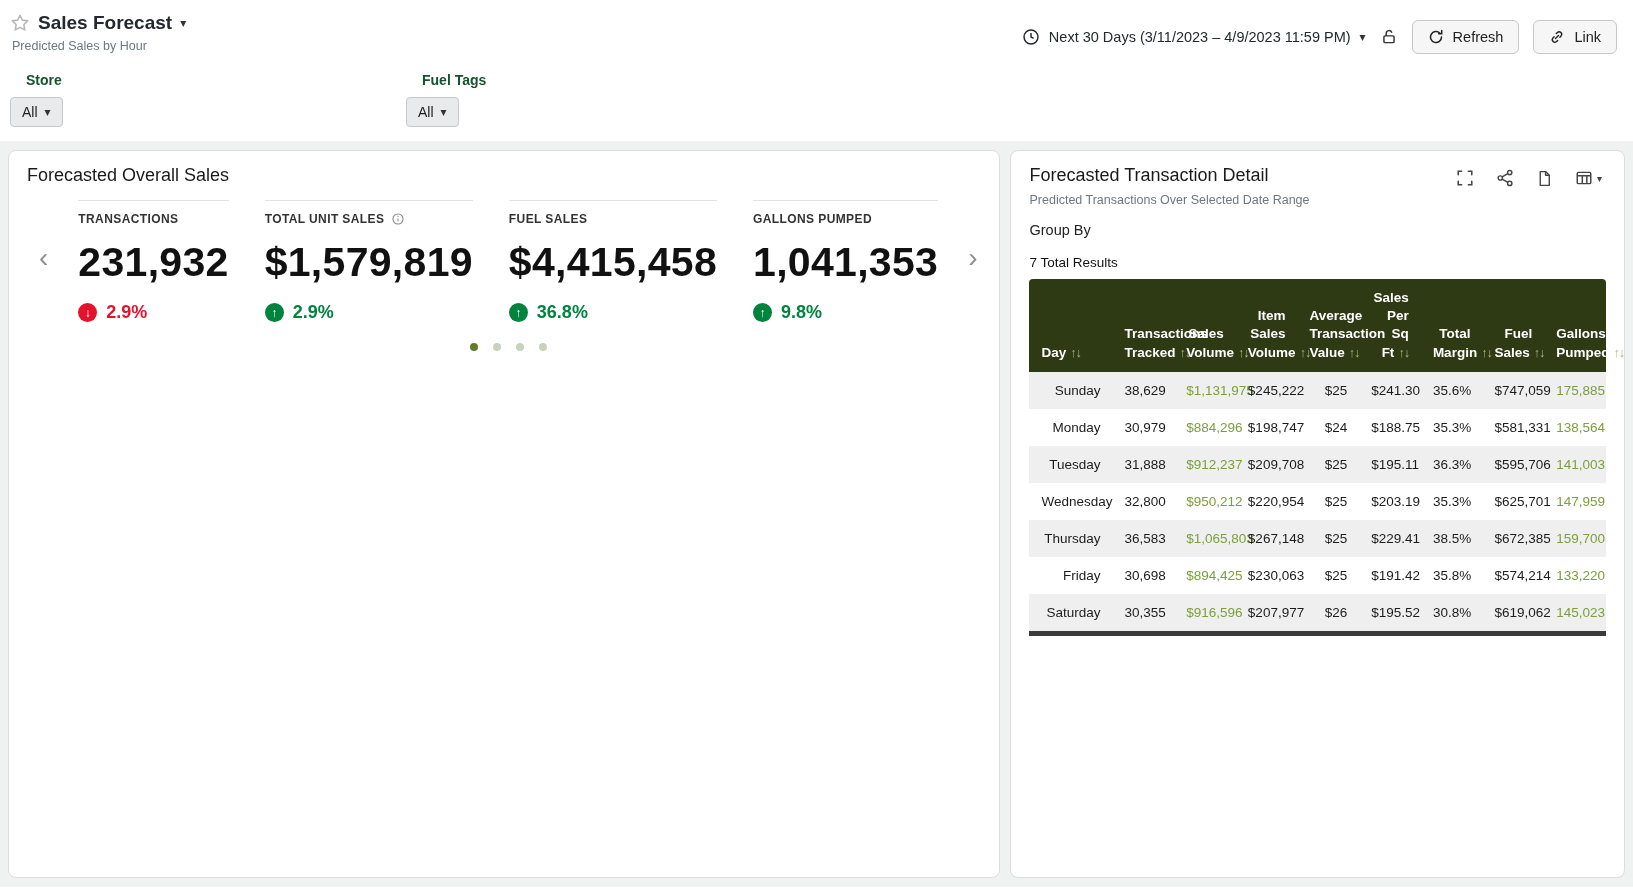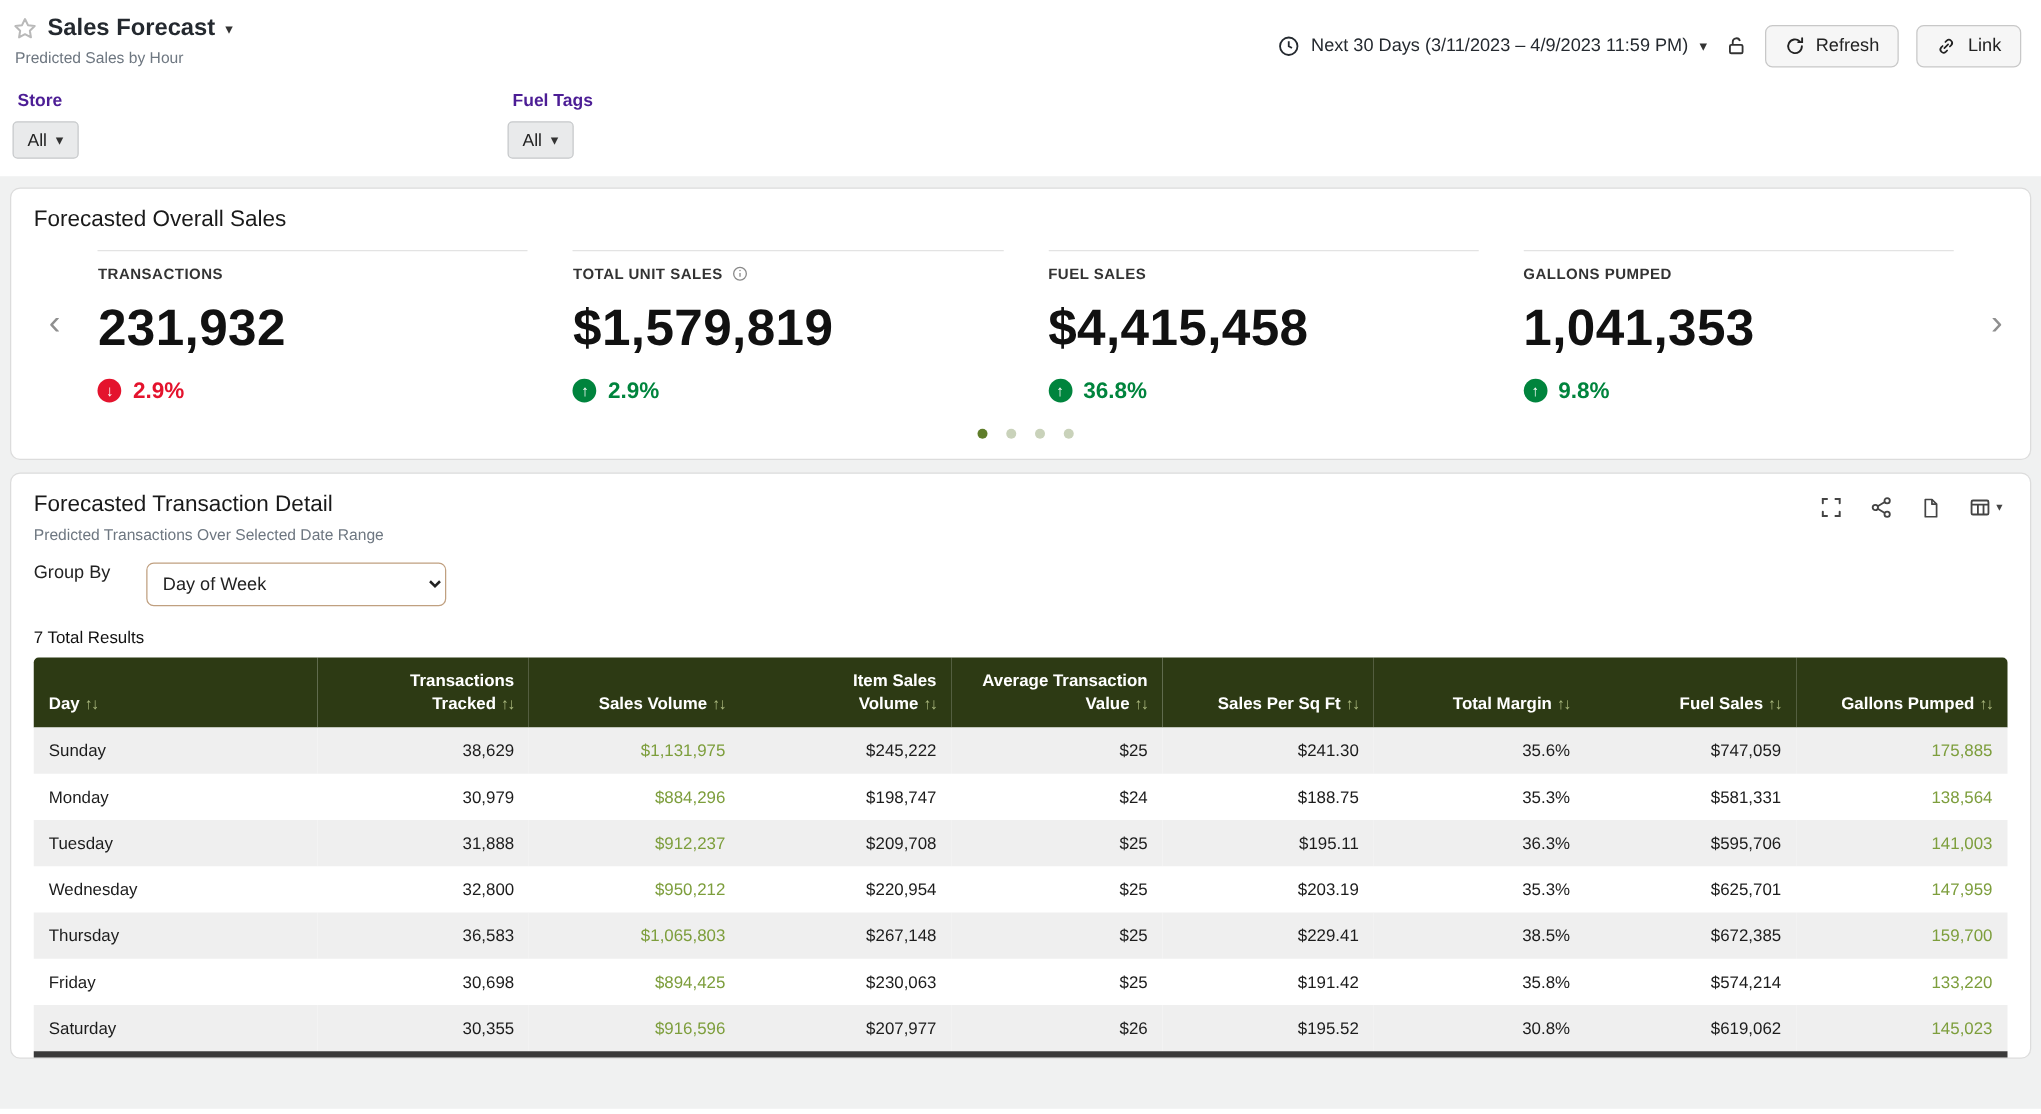--- a/index.html
+++ b/index.html
@@ -16,25 +16,25 @@
   .caret { font-size:12px; color:#333; line-height:1; }
   .subtitle { font-size:12.5px; color:#6e7781; margin:5px 0 0 2px; }
   .topbar-right { display:flex; align-items:center; gap:14px; margin-top:8px;justify-content:flex-end; }
   .date-selector { display:flex; align-items:center; gap:9px; font-size:14.5px; color:#24292f; background:none; border:none; cursor:pointer; }
   .icon-plain { background:none; border:none; cursor:pointer; color:#333; display:flex; }
   .btn { display:flex; align-items:center; gap:9px; background:#f6f6f6; border:1px solid #c8c8c8;
          border-radius:6px; padding:8px 15px; font-size:14.5px; color:#222; cursor:pointer; font-family:inherit; }
   
   .filters { display:flex; padding:10px 0 14px 10px; }
   .filter { min-width:396px; }
-  .filter-label { font-size:14px; font-weight:700; color:#4c1d95; margin:8px 4px 9px; }
+  .filter-label { font-size:14px; font-weight:700; color:#14532d; margin:8px 16px 9px; }
   .dropdown { display:inline-flex; align-items:center; gap:7px; background:#e9eaeb; border:1px solid #c6c8ca;
               border-radius:4px; padding:6px 11px; font-size:14px; color:#222; cursor:pointer; font-family:inherit; }
   
-  .content { background:#f0f1f1; padding:9px 8px; display:flex; flex-direction:column; gap:10px; height:746px; }
+  .content { background:#f0f1f1; padding:9px 8px; display:flex; flex-direction:row; gap:10px; height:746px; }
   .card { background:#fff; border:1px solid #dcdcdc; border-radius:8px; }
   .section-title { font-size:18px; font-weight:500; color:#1a1a1a; }
   
   .overview-card { padding:14px 10px 8px 18px; }
   .kpi-row { display:flex; align-items:flex-start; margin-top:14px; }
   .carousel-arrow { background:none; border:none; font-size:28px; color:#8f8f8f; cursor:pointer; padding:0 12px; margin-top:44px; line-height:1; }
   .kpi { flex:1; border-top:1px solid #e3e3e3; margin:0 18px; padding-top:11px; }
   .kpi-label-row { display:flex; align-items:center; gap:7px; }
   .kpi-label { font-size:12px; font-weight:700; letter-spacing:.4px; color:#333; }
   .info-icon { color:#8a8a8a; display:flex; }
@@ -60,21 +60,21 @@
   .results-text { font-size:13.5px; color:#111; margin:17px 0 9px; }
   
   table { width:100%; border-collapse:collapse; table-layout:fixed; font-size:13.5px; }
   thead th { background:#2d3a14; color:#fff; font-weight:700; text-align:right; vertical-align:bottom;
              padding:10px 12px; line-height:1.35; }
   thead th:first-child { border-top-left-radius:4px; text-align:left; }
   thead th:last-child { border-top-right-radius:4px; }
   .collabel { white-space:pre-line; }
   .sort { color:#a9b77d; font-weight:400; font-size:12.5px; margin-left:4px; letter-spacing:-1px; }
   tbody td { padding:11px 12px; text-align:right; color:#1c1c1c; }
-  tbody td.day { text-align:left; }
+  tbody td.day { text-align:right; }
   tbody tr:nth-child(odd) { background:#efefef; }
   .olive { color:#7d9e3c; }
   .table-bottom-bar { height:5px; background:#3a3a3a; }
 </style>
 </head>
 <body>
 
 <header class="topbar">
   <div class="topbar-left">
     <div class="title-row">
@@ -240,23 +240,20 @@
               <rect x="2" y="3" width="12" height="10" rx="1"></rect>
               <path d="M2 6h12M6.5 6v7M10.5 6v7"></path>
             </svg>
           <span class="small-caret">▾</span>
         </button>
       </div>
     </div>
 
     <div class="groupby-row">
       <label class="groupby-label">Group By</label>
-      <select class="groupby-select">
-        <option>Day of Week</option>
-      </select>
     </div>
 
     <div class="results-text">7 Total Results</div>
 
     <table>
       <colgroup>
         <col style="width:14.4%">
           <col style="width:10.7%">
           <col style="width:10.7%">
           <col style="width:10.7%">

